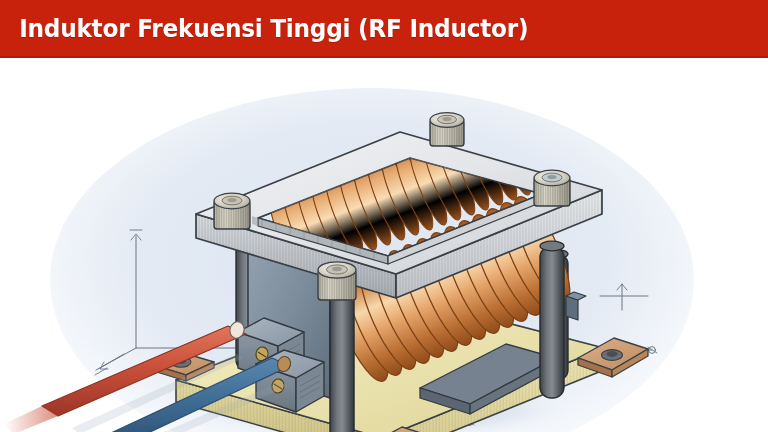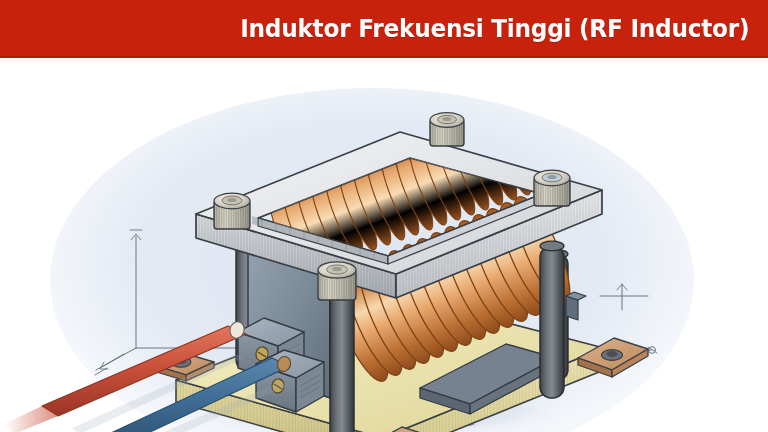--- a/index.html
+++ b/index.html
@@ -22,21 +22,21 @@
   #title-banner {
     position: absolute;
     left: 0;
     top: 0;
     width: 768px;
     height: 58px;
     background: #c8210c;
     box-sizing: border-box;
     display: flex;
     align-items: center;
-    justify-content: flex-end;
+    justify-content: flex-start;
     border-bottom: 2px solid #b01c0a;
     z-index: 20;
   }
   #title-text {
     color: #fdfdfd;
     font-family: "DejaVu Sans", "Liberation Sans", sans-serif;
     font-weight: bold;
     font-size: 25px;
     letter-spacing: -0.3px;
     transform: scaleX(0.93);

